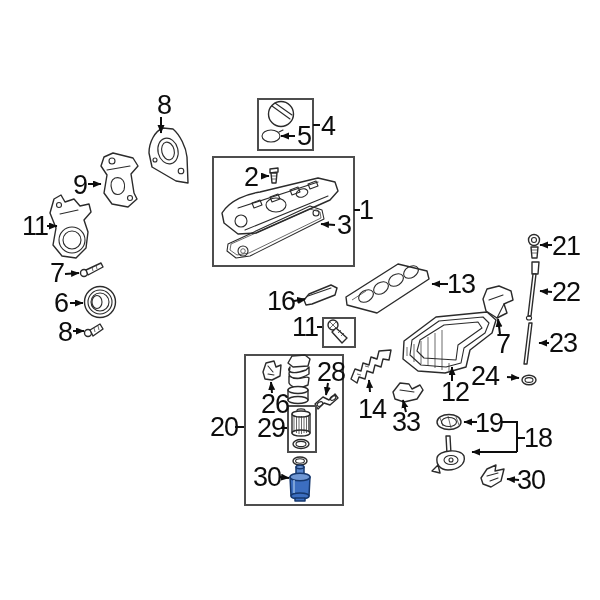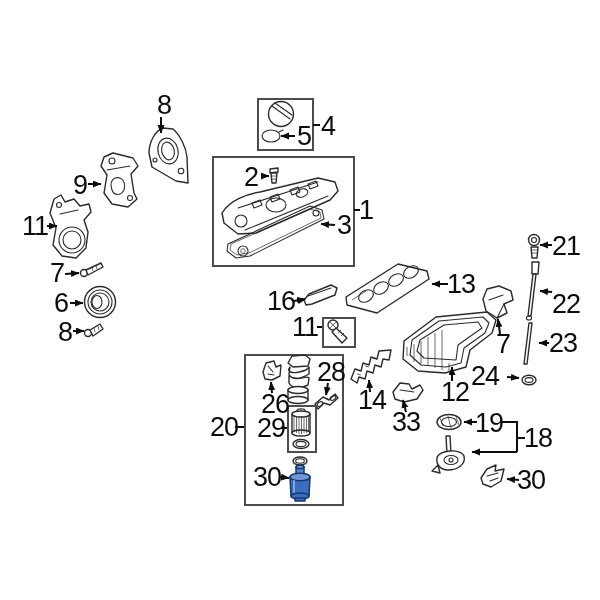--- a/index.html
+++ b/index.html
@@ -277,29 +277,29 @@
 <div class="lbl" style="left:328px;top:126px">4</div>
 <div class="lbl" style="left:304px;top:136px">5</div>
 <div class="lbl" style="left:61px;top:303px">6</div>
 <div class="lbl" style="left:57px;top:273px">7</div>
 <div class="lbl" style="left:65px;top:332px">8</div>
 <div class="lbl" style="left:80px;top:185px">9</div>
 <div class="lbl" style="left:164px;top:105px">8</div>
 <div class="lbl" style="left:35px;top:226px">11</div>
 <div class="lbl" style="left:455px;top:392px">12</div>
 <div class="lbl" style="left:461px;top:284px">13</div>
-<div class="lbl" style="left:372px;top:400px">14</div>
+<div class="lbl" style="left:372px;top:409px">14</div>
 <div class="lbl" style="left:503px;top:344px">7</div>
 <div class="lbl" style="left:281px;top:301px">16</div>
 <div class="lbl" style="left:305px;top:327px">11</div>
 <div class="lbl" style="left:538px;top:438px">18</div>
 <div class="lbl" style="left:489px;top:423px">19</div>
 <div class="lbl" style="left:531px;top:480px">30</div>
 <div class="lbl" style="left:566px;top:246px">21</div>
-<div class="lbl" style="left:566px;top:304px">22</div>
+<div class="lbl" style="left:566px;top:292px">22</div>
 <div class="lbl" style="left:563px;top:343px">23</div>
 <div class="lbl" style="left:485px;top:376px">24</div>
 <div class="lbl" style="left:224px;top:427px">20</div>
 <div class="lbl" style="left:275px;top:404px">26</div>
 <div class="lbl" style="left:406px;top:422px">33</div>
 <div class="lbl" style="left:331px;top:372px">28</div>
 <div class="lbl" style="left:271px;top:428px">29</div>
 <div class="lbl" style="left:267px;top:477px">30</div>
 
 </div>

